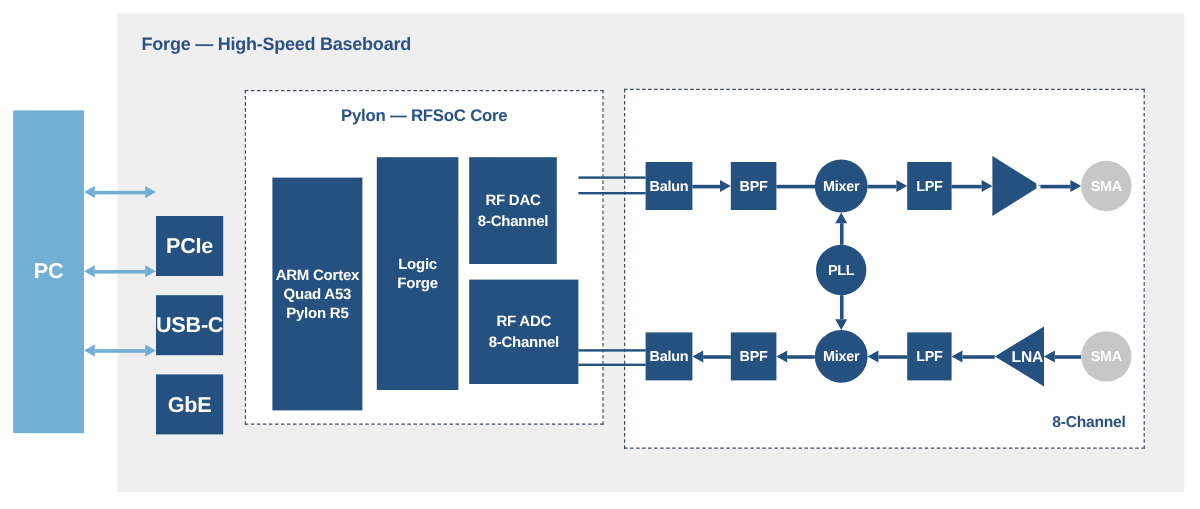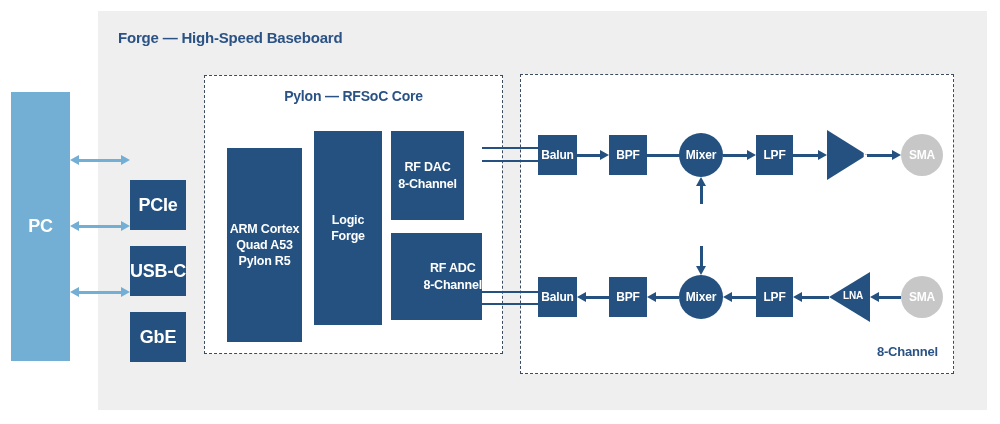--- a/index.html
+++ b/index.html
@@ -87,21 +87,21 @@
       <span class="ln">Logic</span>
       <span class="ln">Forge</span>
     </div>
   </div>
   <div class="block fs125" style="left:391px;top:131px;width:73px;height:89px;">
     <div>
       <span class="ln">RF DAC</span>
       <span class="ln">8-Channel</span>
     </div>
   </div>
-  <div class="block fs125" style="left:391px;top:233px;width:91px;height:87px;justify-content:flex-end;">
+  <div class="block fs125" style="left:391px;top:233px;width:91px;height:87px;">
     <div>
       <span class="ln">RF ADC</span>
       <span class="ln">8-Channel</span>
     </div>
   </div>
 
   <div class="dashbox" style="left:520px;top:74px;width:434px;height:300px;"></div>
 
   <div class="hline thin" style="left:482px;top:147px;width:56px;"></div>
   <div class="hline thin" style="left:482px;top:160px;width:56px;"></div>
@@ -126,40 +126,43 @@
   </div>
   <div class="hline arr-r" style="left:793px;top:153.5px;width:25px;"></div>
   <div class="tri-r" style="left:827px;top:130px;"></div>
   <div class="tri-label" style="left:835px;top:148px;margin-left:28px;">PA</div>
   <div class="hline arr-r" style="left:867px;top:153.5px;width:25px;"></div>
   <div class="block circle gray fs12" style="left:901px;top:134px;width:42px;height:42px;">
     <span>SMA</span>
   </div>
 
   <div class="vline arr-u" style="left:699.5px;top:186px;height:18px;"></div>
+  <div class="block circle fs12" style="left:680px;top:204px;width:42px;height:42px;">
+    <span>PLL</span>
+  </div>
   <div class="vline arr-d" style="left:699.5px;top:246px;height:20px;"></div>
 
   <div class="block fs12" style="left:538px;top:277px;width:39px;height:40px;">
     <span>Balun</span>
   </div>
   <div class="hline arr-l" style="left:586px;top:295.5px;width:23px;"></div>
   <div class="block fs12" style="left:609px;top:277px;width:38px;height:40px;">
     <span>BPF</span>
   </div>
   <div class="hline arr-l" style="left:656px;top:295.5px;width:23px;"></div>
   <div class="block circle fs12" style="left:679px;top:275px;width:44px;height:44px;">
     <span>Mixer</span>
   </div>
   <div class="hline arr-l" style="left:732px;top:295.5px;width:24px;"></div>
   <div class="block fs12" style="left:756px;top:277px;width:37px;height:40px;">
     <span>LPF</span>
   </div>
   <div class="hline arr-l" style="left:802px;top:295.5px;width:27px;"></div>
   <div class="tri-l" style="left:829px;top:272px;"></div>
-  <div class="tri-label" style="left:843px;top:290px;font-size:10px;">LNA</div>
+  <div class="tri-label" style="left:843px;top:290px;font-size:13px;">LNA</div>
   <div class="hline arr-l" style="left:879px;top:295.5px;width:22px;"></div>
   <div class="block circle gray fs12" style="left:901px;top:276px;width:42px;height:42px;">
     <span>SMA</span>
   </div>
 
   <div class="note" style="left:824px;top:344px;width:114px;">8-Channel</div>
 
 </div>
 
 </body></html>

